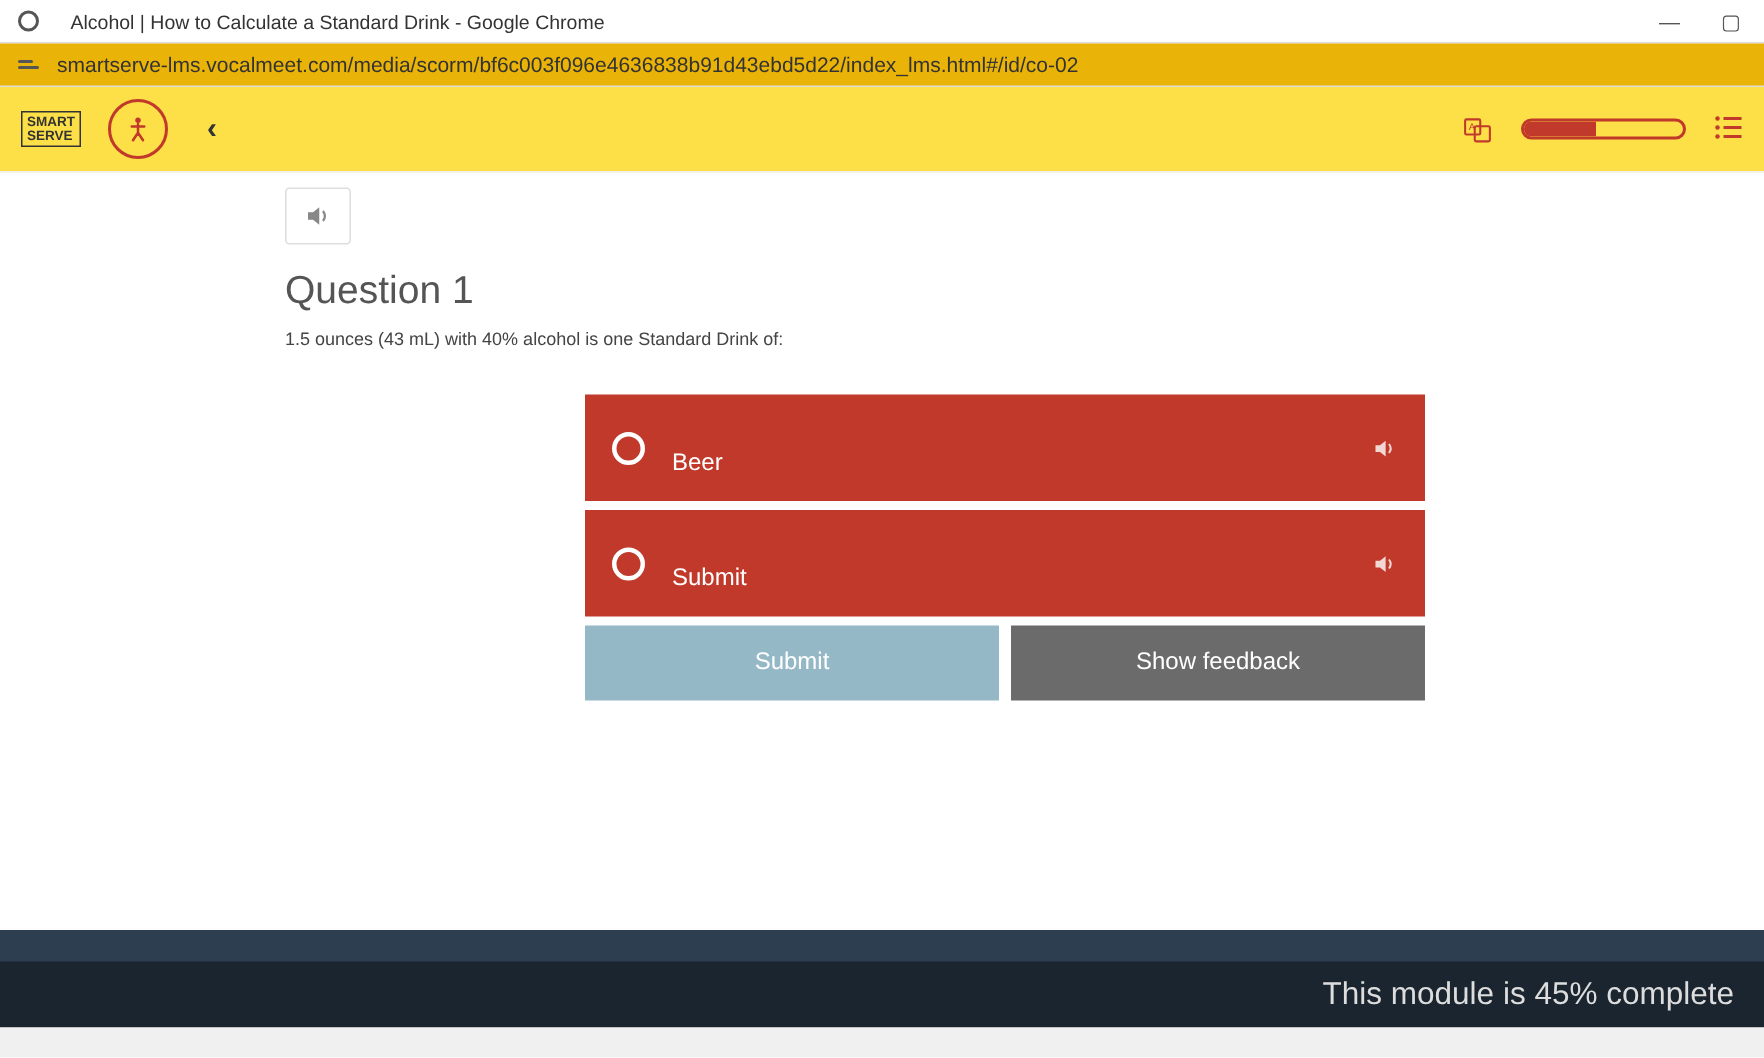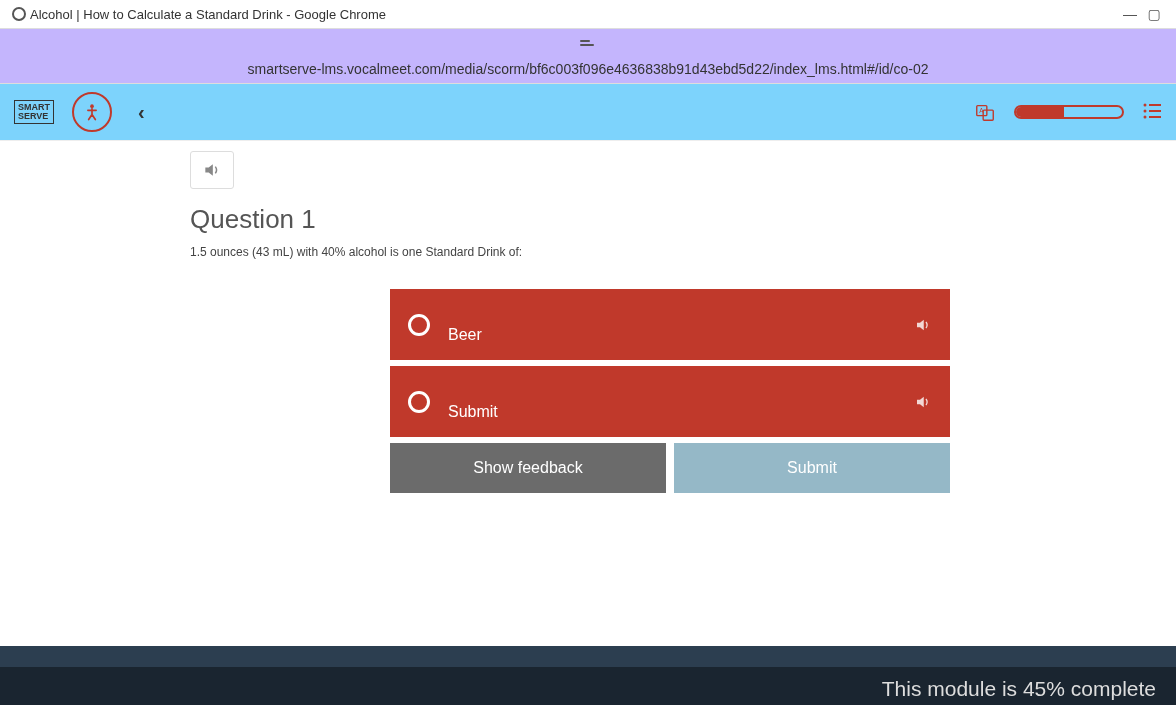--- a/index.html
+++ b/index.html
@@ -1,29 +1,29 @@
 <!DOCTYPE html>
 <html><head>
   <meta charset="utf-8">
   <style>
     * { margin: 0; padding: 0; box-sizing: border-box; font-family: -apple-system, BlinkMacSystemFont, "Segoe UI", Arial, sans-serif; }
     body { background: #f0f0f0; width: 1176px; height: 705px; overflow: hidden; }
     
-    .titlebar { background: #fff; border-bottom: 1px solid #ddd; padding: 6px 12px; display: flex; align-items: center; gap: 4px; font-size: 13px; color: #333; }
+    .titlebar { background: #fff; border-bottom: 1px solid #ddd; padding: 6px 12px; display: flex; align-items: center; gap: 21px; font-size: 13px; color: #333; }
     .titlebar-icon { width: 14px; height: 14px; border: 2px solid #555; border-radius: 50%; }
     .titlebar .spacer { flex: 1; }
     .winbtn { width: 20px; text-align: center; color: #555; font-size: 14px; }
     
-    .urlbar { background: #c4b5fd; border-bottom: 1px solid #ddd; padding: 6px 12px; display: flex; align-items: center; gap: 10px; font-size: 14px; color: #333; flex-direction: column; }
+    .urlbar { background: #eab308; border-bottom: 1px solid #ddd; padding: 6px 12px; display: flex; align-items: center; gap: 10px; font-size: 14px; color: #333; }
     .url-icon { width: 16px; height: 16px; display: flex; flex-direction: column; justify-content: center; gap: 2px; }
     .url-icon span { display: block; height: 2px; background: #555; border-radius: 1px; }
     .url-icon span:nth-child(1) { width: 10px; }
     .url-icon span:nth-child(2) { width: 14px; }
     
-    .app-header { background: #7dd3fc; border-bottom: 1px solid #eee; padding: 8px 14px; display: flex; align-items: center; gap: 18px; }
+    .app-header { background: #fde047; border-bottom: 1px solid #eee; padding: 8px 14px; display: flex; align-items: center; gap: 18px; }
     .logo-box { border: 1px solid #333; padding: 2px 3px; font-size: 9px; line-height: 1; color: #333; font-weight: bold; text-align: left; }
     .logo-box .s1 { display:block; }
     .acc-circle { width: 40px; height: 40px; border: 2px solid #c0392b; border-radius: 50%; display: flex; align-items: center; justify-content: center; }
     .acc-person { width: 20px; height: 20px; }
     .back-chevron { font-size: 20px; color: #333; font-weight: bold; padding: 4px 8px; }
     .app-header .spacer { flex: 1; }
     .lang-icon { width: 22px; height: 22px; color: #c0392b; }
     .progress-pill { width: 110px; height: 14px; border: 2px solid #c0392b; border-radius: 10px; overflow: hidden; }
     .progress-fill { height: 100%; background: #c0392b; width: 45%; }
     .menu-icon { width: 20px; color: #c0392b; font-size: 18px; line-height: 1; }
@@ -125,22 +125,22 @@
       </div>
       <div class="answer-row">
         <span class="radio-circle"></span>
         <span class="answer-label">Submit</span>
         <svg class="answer-audio" viewBox="0 0 24 24">
           <path d="M4 9 L4 15 L8 15 L13 19 L13 5 L8 9 Z" fill="#fff"></path>
           <path d="M16 8 Q19 12 16 16" stroke="#fff" stroke-width="1.8" fill="none"></path>
         </svg>
       </div>
       <div class="action-row">
+        <div class="btn btn-submit">Submit</div>
         <div class="btn btn-feedback">Show feedback</div>
-        <div class="btn btn-submit">Submit</div>
       </div>
     </div>
   </div>
 
   <div class="dark-band"></div>
   <div class="bottom-bar">
     <span>This module is 45% complete</span>
   </div>
 </div>
 

